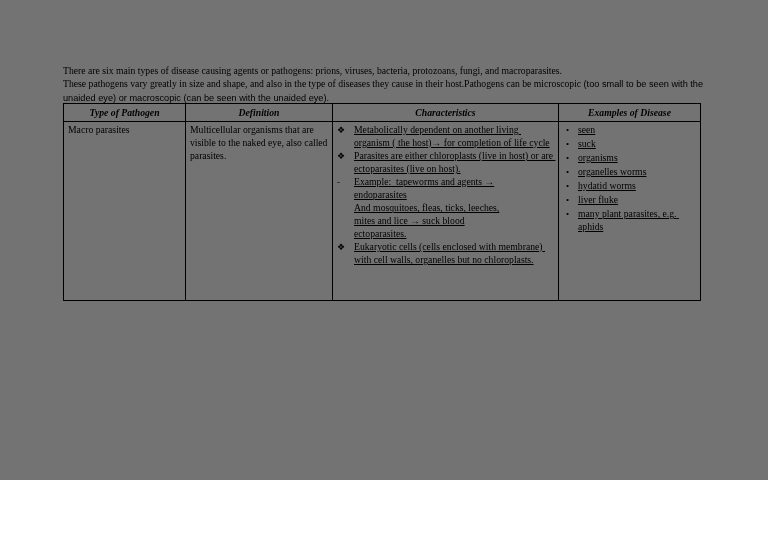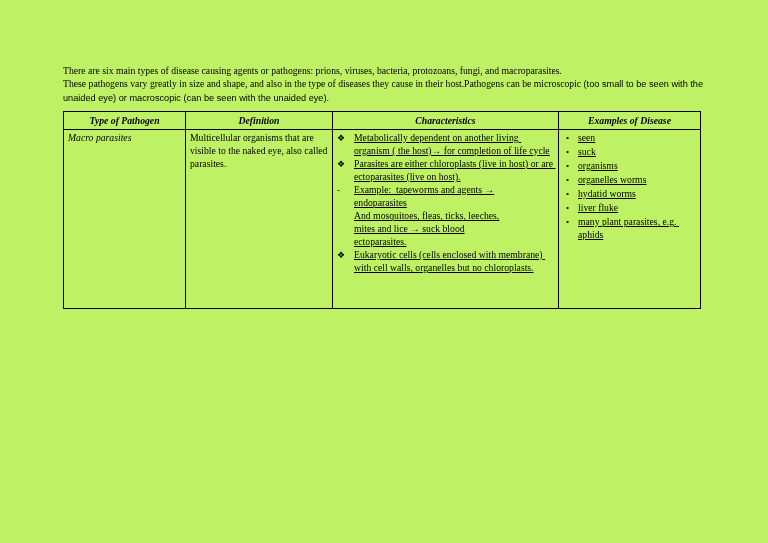--- a/index.html
+++ b/index.html
@@ -5,58 +5,58 @@
   * { box-sizing: border-box; }
   html, body { margin: 0; padding: 0; }
   body {
     width: 768px; height: 543px;
     background: #ffffff;
     font-family: "Liberation Serif", serif;
     color: #000000;
   }
   .page {
     position: relative;
-    width: 768px; height: 543px;
-    background: #bef264;
+    width: 768px; height: 480px;
+    background: #737373;
     overflow: hidden;
   }
   .intro {
     position: absolute;
     left: 63px; top: 64px;
     width: 650px;
     font-size: 9.7px;
     line-height: 13px;
   }
   .intro .sans {
     font-family: "Liberation Sans", sans-serif;
     font-size: 9.2px;
   }
   table.pathogen {
     position: absolute;
-    left: 63px; top: 111px;
+    left: 63px; top: 103px;
     border-collapse: collapse;
     table-layout: fixed;
     width: 637px;
     border-radius: 11px;
   }
   table.pathogen th, table.pathogen td {
     border: 1px solid #000000;
     vertical-align: top;
     font-size: 9.7px;
     line-height: 13px;
     padding: 1px 4px 2px 4px;
   }
   table.pathogen th {
     font-style: italic;
     font-weight: bold;
     text-align: center;
     height: 17px;
     padding-top: 2px;
   }
-  td.cell-type { height: 179px; font-style: italic; }
+  td.cell-type { height: 179px; }
   .li { display: flex; align-items: flex-start; }
   .li .marker {
     flex: 0 0 17px;
     width: 17px;
     font-size: 9px;
     padding-top: 1px;
   }
   .li .txt {
     flex: 1;
     white-space: pre-wrap;

